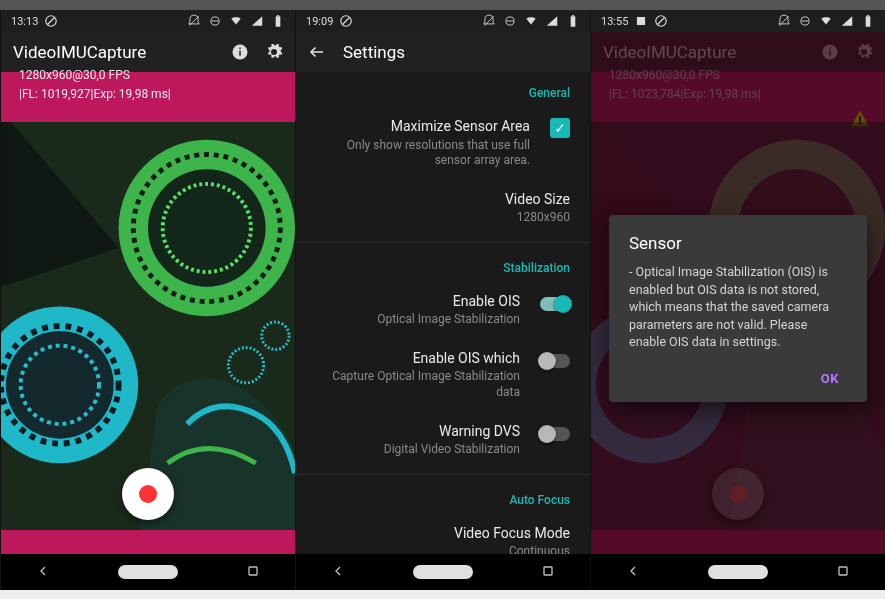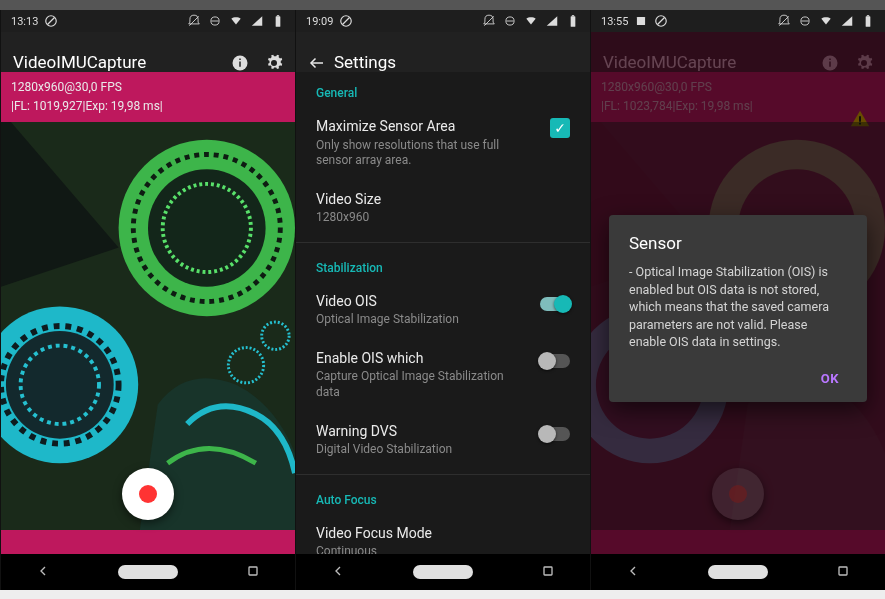--- a/index.html
+++ b/index.html
@@ -34,30 +34,30 @@
     align-items: center;
     justify-content: space-between;
     padding: 0 10px;
     background: #1e1e1e;
     color: #dcdcdc;
     font-size: 11px;
   }
   .statusbar .sicons { display: flex; gap: 7px; align-items: center; }
   .appbar {
     height: 40px; background: #212121;
-    display: flex; align-items: flex-end;
+    display: flex; align-items: center;
     padding: 0 12px;
-    gap: 0;
+    gap: 9px;
   }
   .appbar .title { font-size: 17px; font-weight: 400; color: #fff; flex: 1; }
   .appbar .abicons { display: flex; gap: 16px; color: #ddd; font-size: 16px; align-items: center; }
 
   .info-overlay {
-    position: absolute; left: 0; right: 0; top: 64px;
-    padding: 4px 10px;
+    position: absolute; left: 0; right: 0; top: 52px;
+    padding: 4px 18px;
     color: #eaeaea; font-size: 12px; line-height: 1.6;
     pointer-events: none;
   }
   .camera-preview {
     position: absolute;
     left: 0; right: 0;
     top: 112px; bottom: 60px;
     overflow: hidden;
   }
   .camera-preview svg { width: 100%; height: 100%; display: block; }
@@ -92,20 +92,21 @@
     color: #e7a900;
   }
   .dimmer {
     position: absolute; inset: 0; background: rgba(0,0,0,0.55);
   }
 
   .settings-body {
     position: absolute; left: 0; right: 0; top: 62px; bottom: 36px;
     overflow: hidden;
     background: #1a1a1a;
+    text-align: right;
   }
   .section-header {
     color: #17b9b6; font-size: 12px; font-weight: 500;
     padding: 14px 20px 8px;
   }
   .pref {
     padding: 10px 20px 12px;
     display: flex; align-items: flex-start; gap: 20px;
   }
   .pref .txt { flex: 1; }
@@ -304,21 +305,21 @@
       <div class="pref">
         <div class="txt">
           <div class="ptitle">Video Size</div>
           <div class="psum">1280x960</div>
         </div>
       </div>
       <div class="divider"></div>
       <div class="section-header">Stabilization</div>
       <div class="pref">
         <div class="txt">
-          <div class="ptitle">Video OIS</div>
+          <div class="ptitle">Enable OIS</div>
           <div class="psum">Optical Image Stabilization</div>
         </div>
         <div class="switch on"></div>
       </div>
       <div class="pref">
         <div class="txt">
           <div class="ptitle">Enable OIS which</div>
           <div class="psum">Capture Optical Image Stabilization data</div>
         </div>
         <div class="switch"></div>

